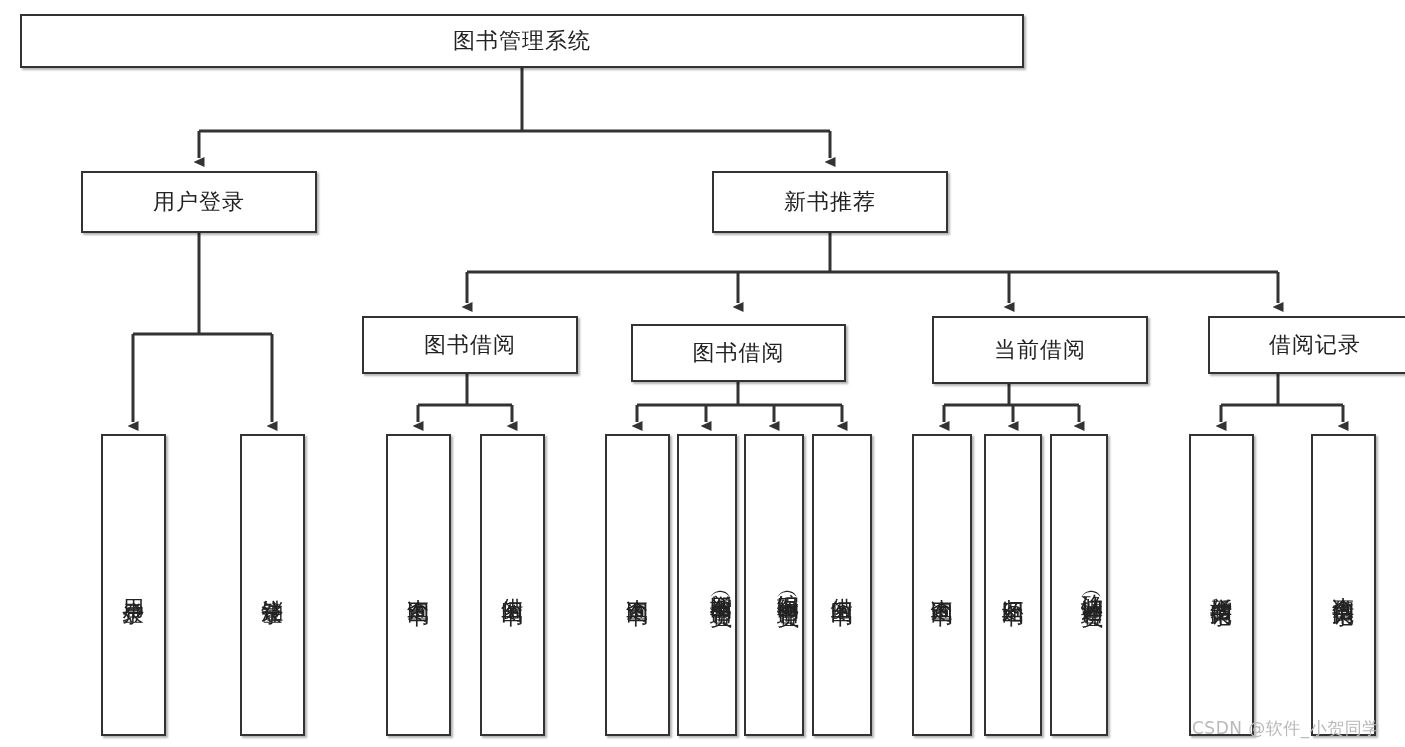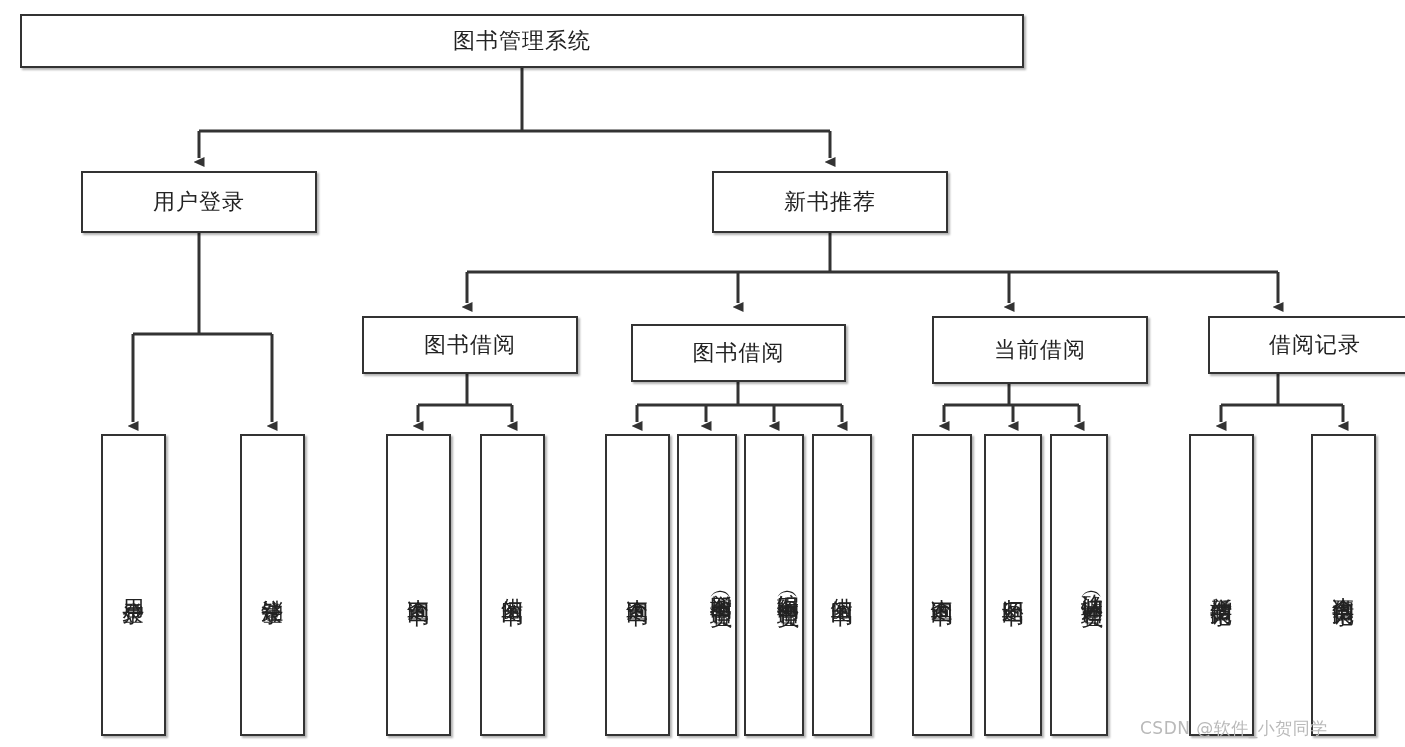--- a/index.html
+++ b/index.html
@@ -135,15 +135,15 @@
   <div class="node vert short" id="node-leaf-4" style="left: 605px; top: 434px; width: 65px; height: 302px;">查询图书</div>
   <div class="node vert" id="node-leaf-5" style="left: 677px; top: 434px; width: 60px; height: 302px;">新增图书（管理员）</div>
   <div class="node vert" id="node-leaf-6" style="left: 744px; top: 434px; width: 60px; height: 302px;">编辑图书（管理员）</div>
   <div class="node vert short" id="node-leaf-7" style="left: 812px; top: 434px; width: 60px; height: 302px;">借阅图书</div>
   <div class="node vert short" id="node-leaf-8" style="left: 912px; top: 434px; width: 60px; height: 302px;">查询图书</div>
   <div class="node vert short" id="node-leaf-9" style="left: 984px; top: 434px; width: 58px; height: 302px;">归还图书</div>
   <div class="node vert" id="node-leaf-10" style="left: 1050px; top: 434px; width: 58px; height: 302px;">确认归还（管理员）</div>
   <div class="node vert short" id="node-leaf-11" style="left: 1189px; top: 434px; width: 65px; height: 302px;">新增借阅记录</div>
   <div class="node vert short" id="node-leaf-12" style="left: 1311px; top: 434px; width: 65px; height: 302px;">查询借阅记录</div>
 
-  <div class="watermark" id="watermark" style="left: 1140px; top: 717px;">CSDN @软件_小贺同学</div>
+  <div class="watermark" id="watermark" style="left: 1192px; top: 717px;">CSDN @软件_小贺同学</div>
 
 </div>
 
 </body></html>

